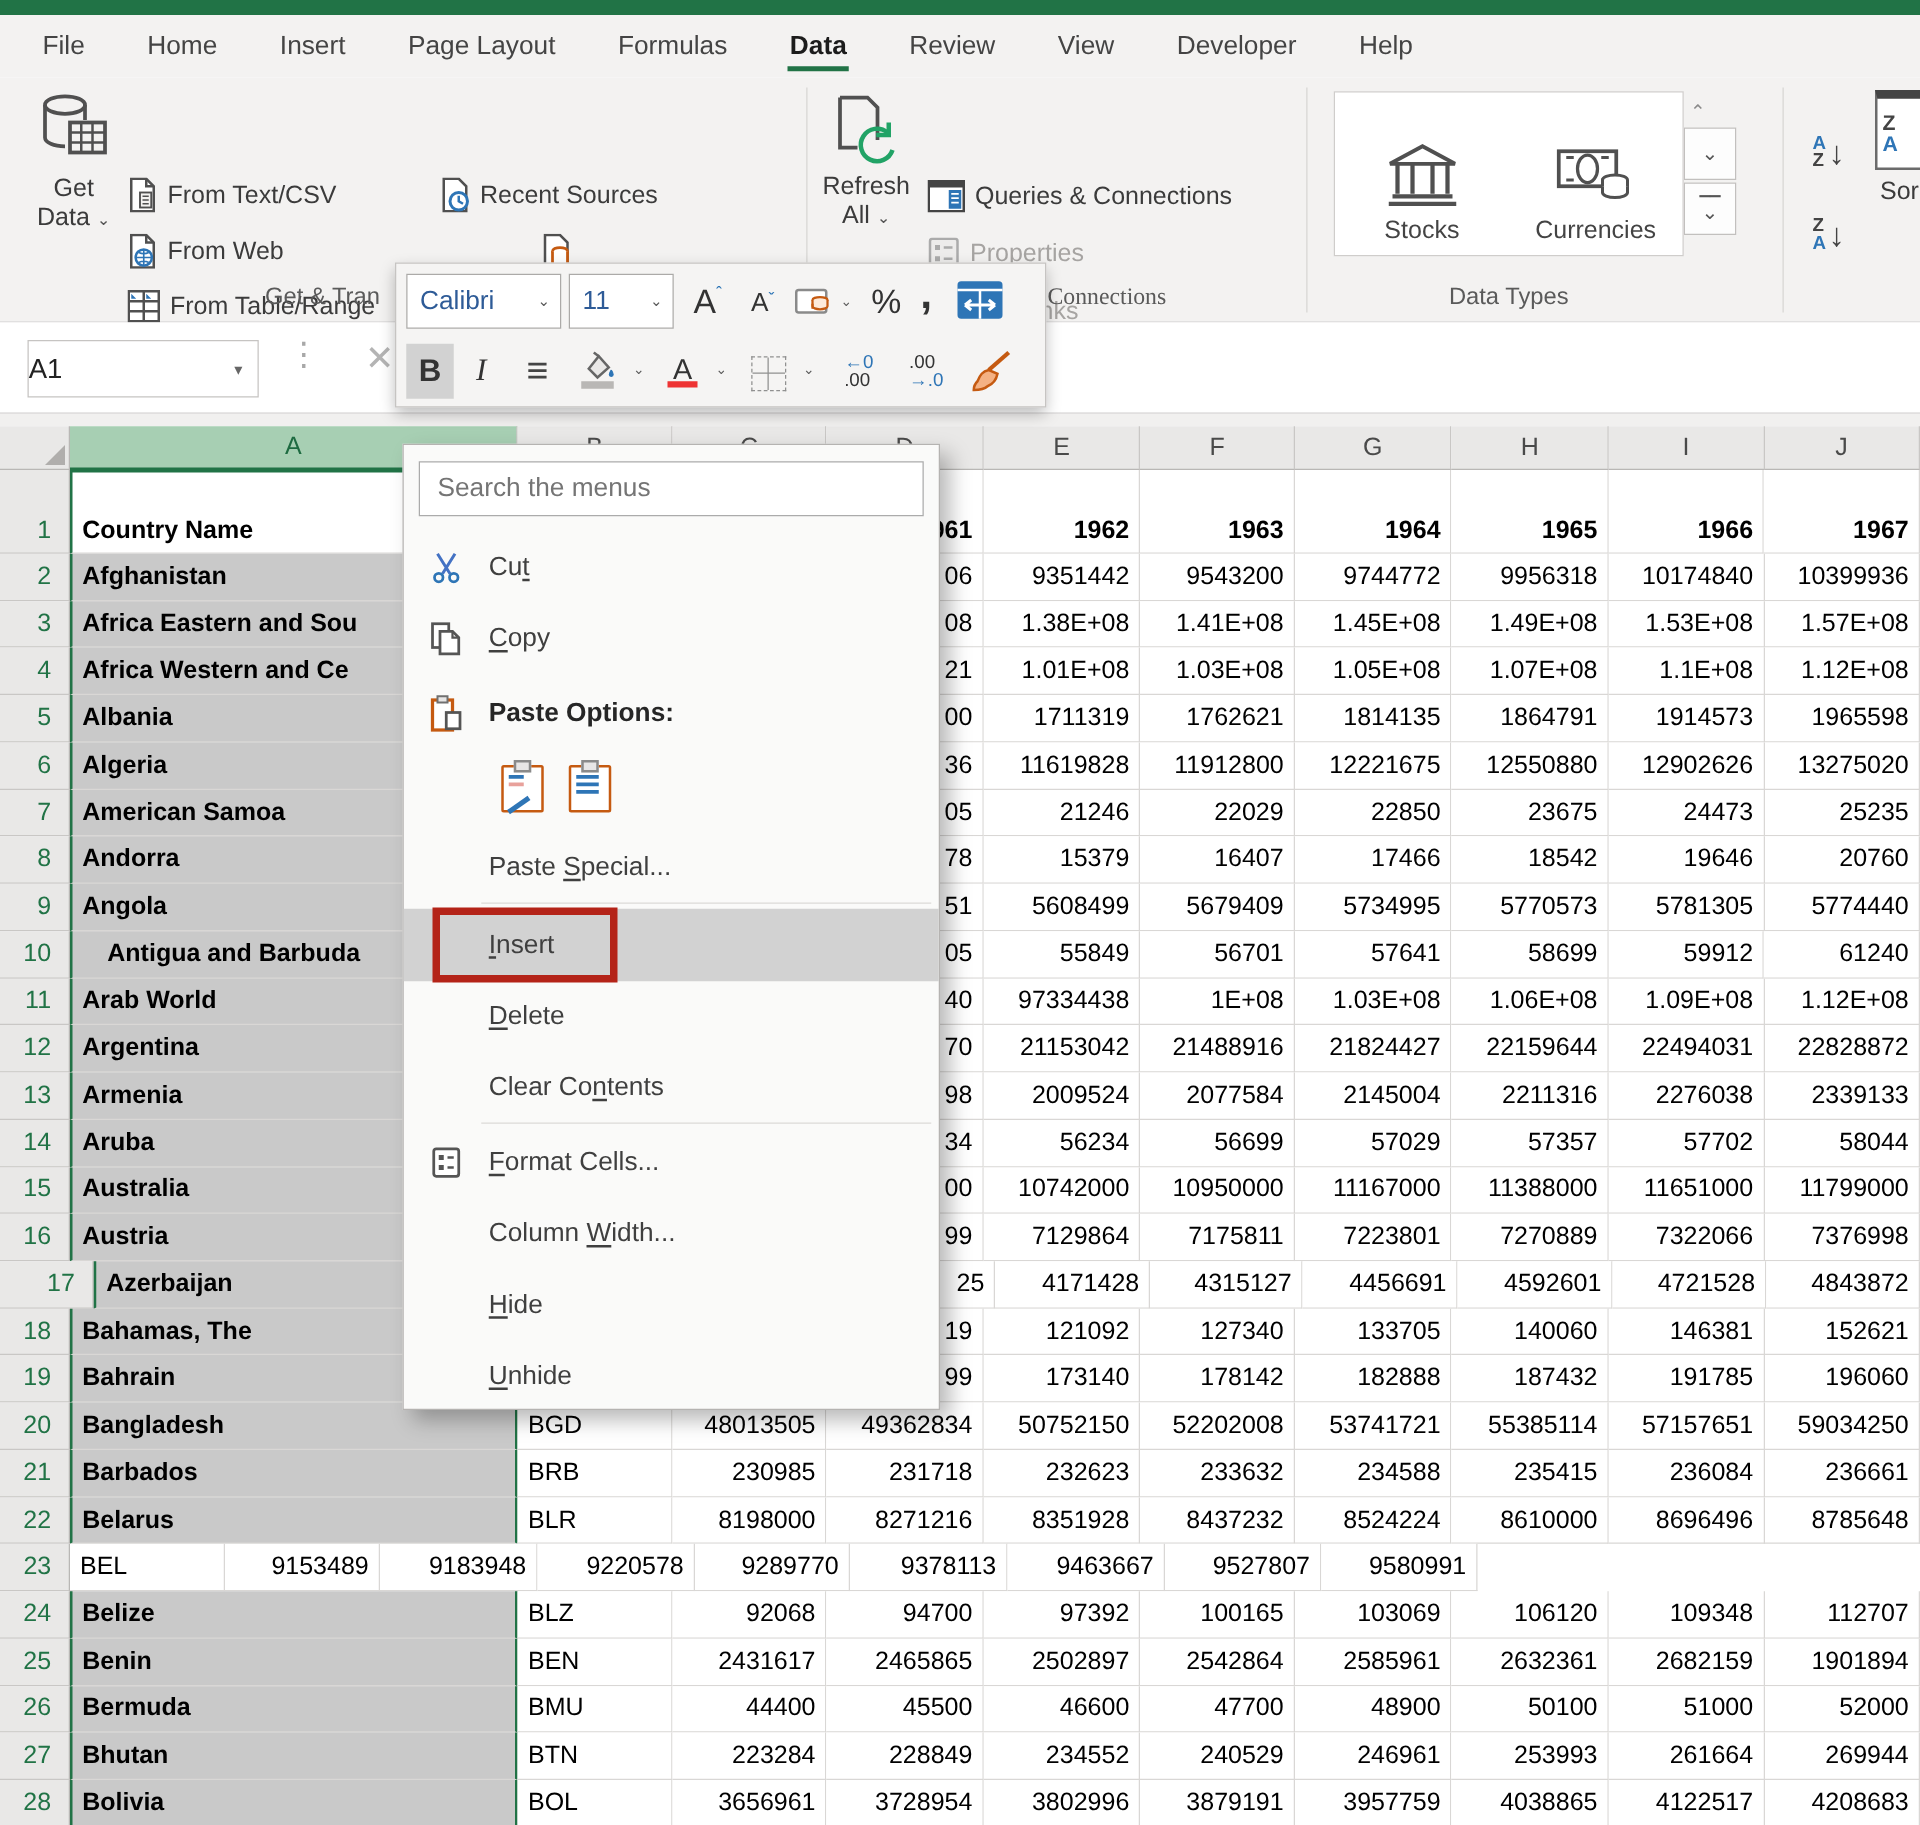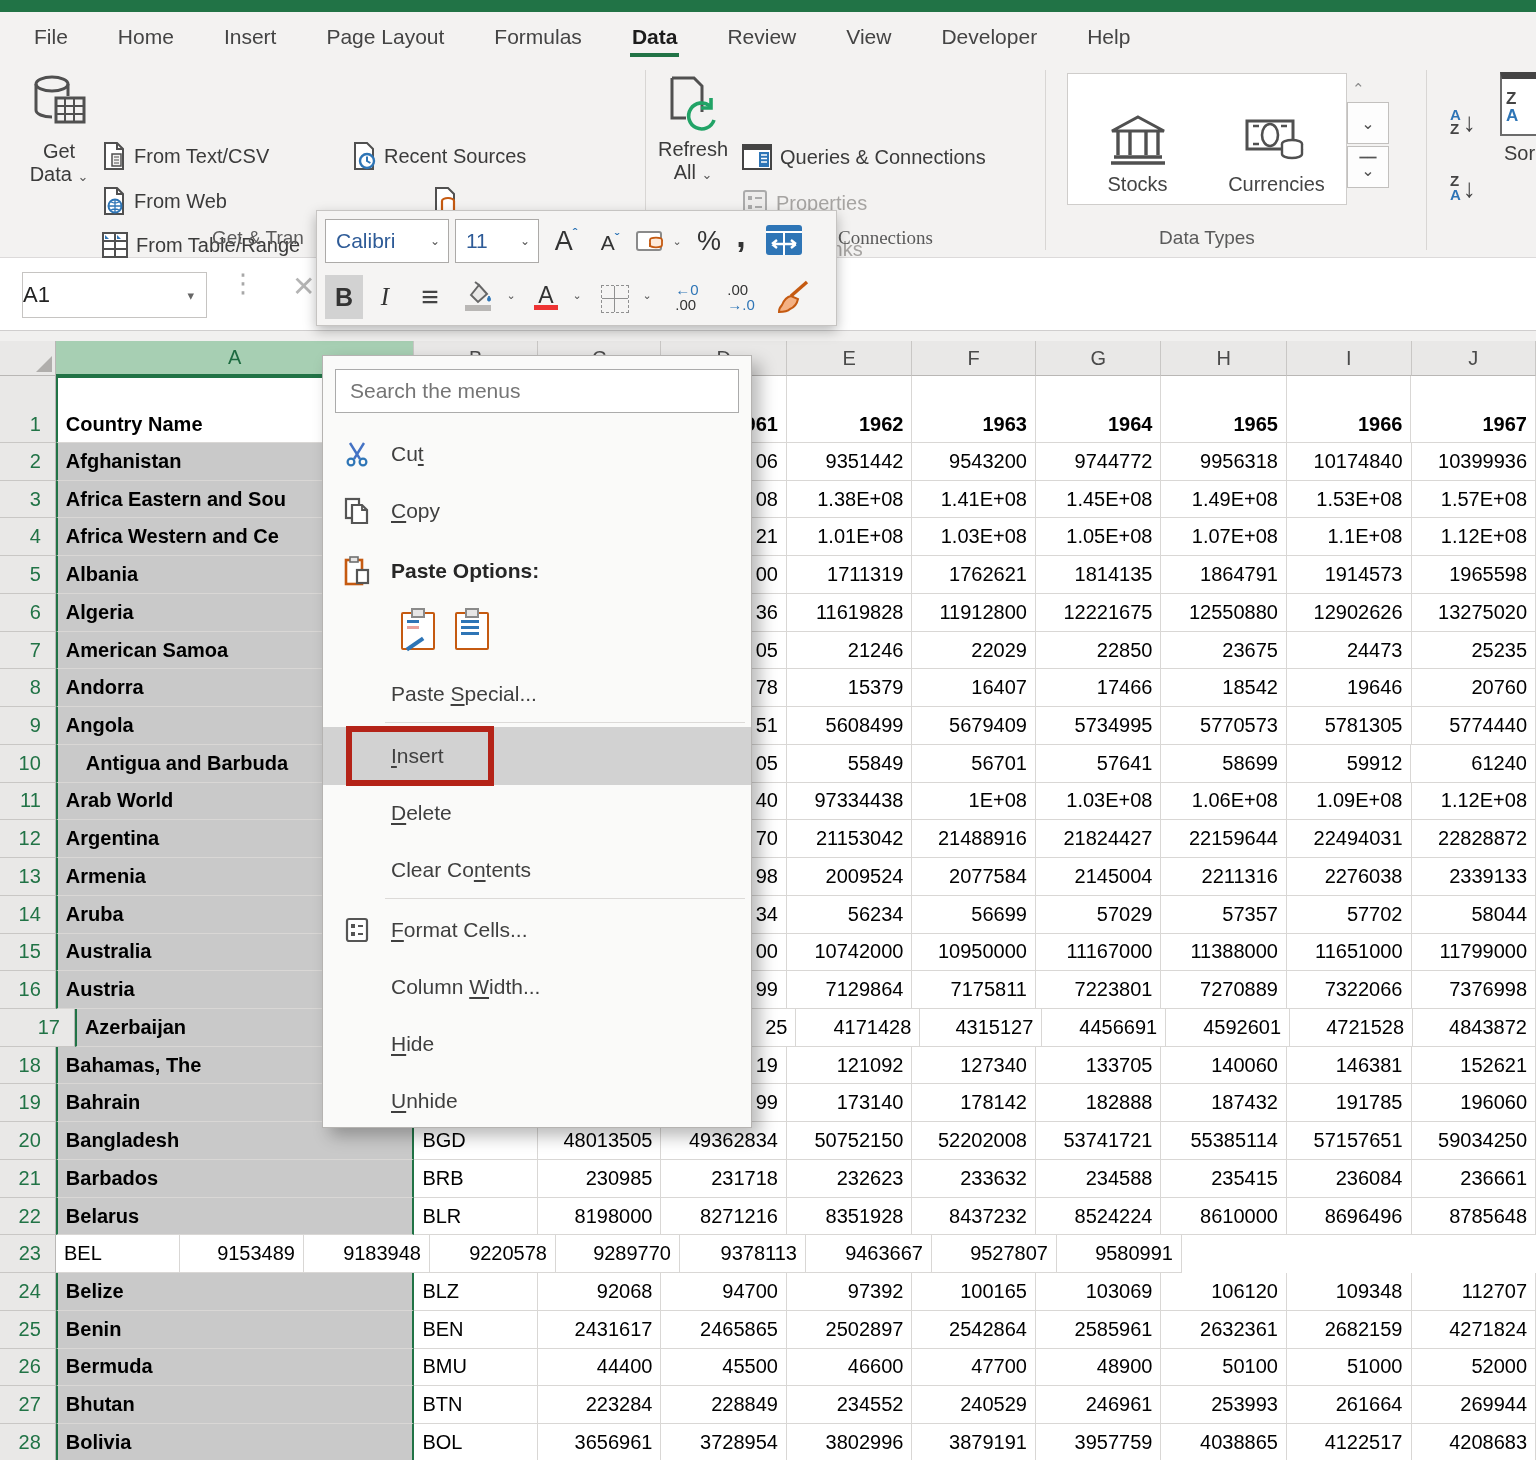--- a/index.html
+++ b/index.html
@@ -631,21 +631,21 @@
         <div class="gc rhdr" style="width: 56px; height: 37.74px;">25</div>
         <div class="gc cell aname asel" style="width: 360px; height: 37.74px;">Benin</div>
         <div class="gc cell code" style="width: 124px; height: 37.74px;">BEN</div>
         <div class="gc cell num" style="width: 124px; height: 37.74px;">2431617</div>
         <div class="gc cell num" style="width: 126px; height: 37.74px;">2465865</div>
         <div class="gc cell num" style="width: 126px; height: 37.74px;">2502897</div>
         <div class="gc cell num" style="width: 124px; height: 37.74px;">2542864</div>
         <div class="gc cell num" style="width: 126px; height: 37.74px;">2585961</div>
         <div class="gc cell num" style="width: 126px; height: 37.74px;">2632361</div>
         <div class="gc cell num" style="width: 125px; height: 37.74px;">2682159</div>
-        <div class="gc cell num" style="width: 125px; height: 37.74px;">4271824</div>
+        <div class="gc cell num" style="width: 125px; height: 37.74px;">1901894</div>
       </div>
       <div class="grow" style="height: 37.74px;">
         <div class="gc rhdr" style="width: 56px; height: 37.74px;">26</div>
         <div class="gc cell aname asel" style="width: 360px; height: 37.74px;">Bermuda</div>
         <div class="gc cell code" style="width: 124px; height: 37.74px;">BMU</div>
         <div class="gc cell num" style="width: 124px; height: 37.74px;">44400</div>
         <div class="gc cell num" style="width: 126px; height: 37.74px;">45500</div>
         <div class="gc cell num" style="width: 126px; height: 37.74px;">46600</div>
         <div class="gc cell num" style="width: 124px; height: 37.74px;">47700</div>
         <div class="gc cell num" style="width: 126px; height: 37.74px;">48900</div>

